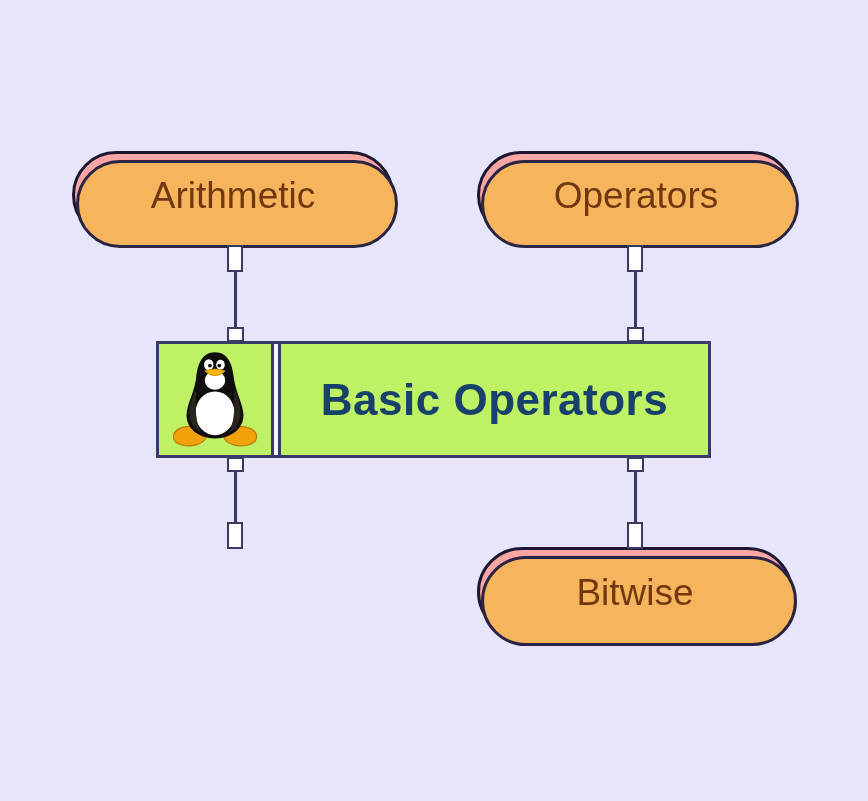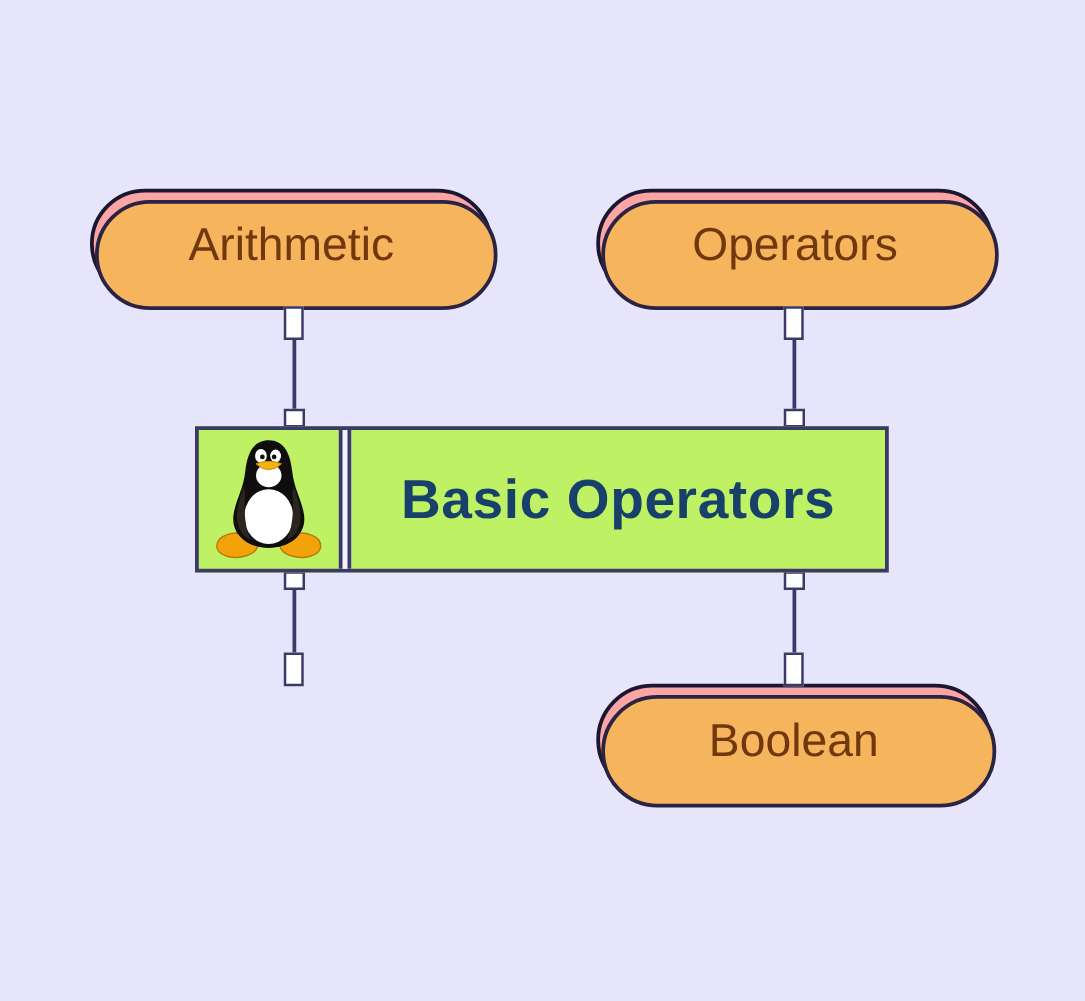--- a/index.html
+++ b/index.html
@@ -137,21 +137,21 @@
     <div class="port port-rect"></div>
   </div>
 
   <div class="pillnode node-arithmetic">
     <span>Arithmetic</span>
   </div>
   <div class="pillnode node-relational">
     <span>Operators</span>
   </div>
   <div class="pillnode node-bitwise">
-    <span>Boolean</span>
+    <span>Bitwise</span>
   </div>
 
   <div class="center-box">
     <div class="tux-cell">
       <span>
         <svg class="tux-svg" width="94" height="104" viewBox="0 0 120 130" xmlns="http://www.w3.org/2000/svg">
 
           <path d="M38,100 C22,96 6,102 7,113 C8,122 24,126 37,122 C47,119 51,112 48,106 C45,101 42,101 38,100 Z" fill="#f2a30c" stroke="#b97a06" stroke-width="1.5"></path>
           <path d="M82,100 C98,96 114,102 113,113 C112,122 96,126 83,122 C73,119 69,112 72,106 C75,101 78,101 82,100 Z" fill="#f2a30c" stroke="#b97a06" stroke-width="1.5"></path>
 

